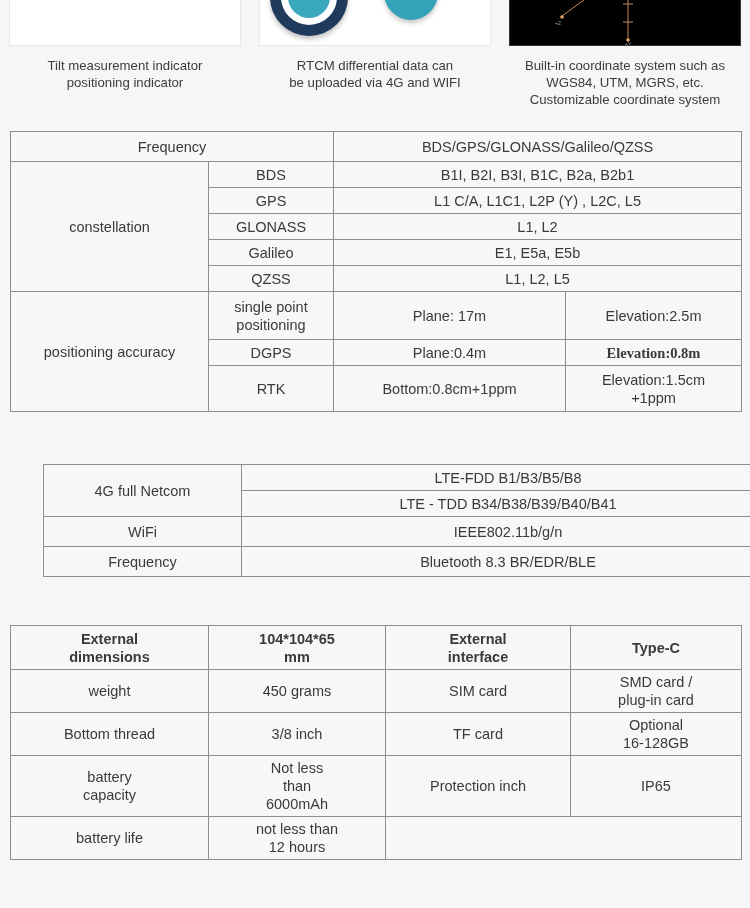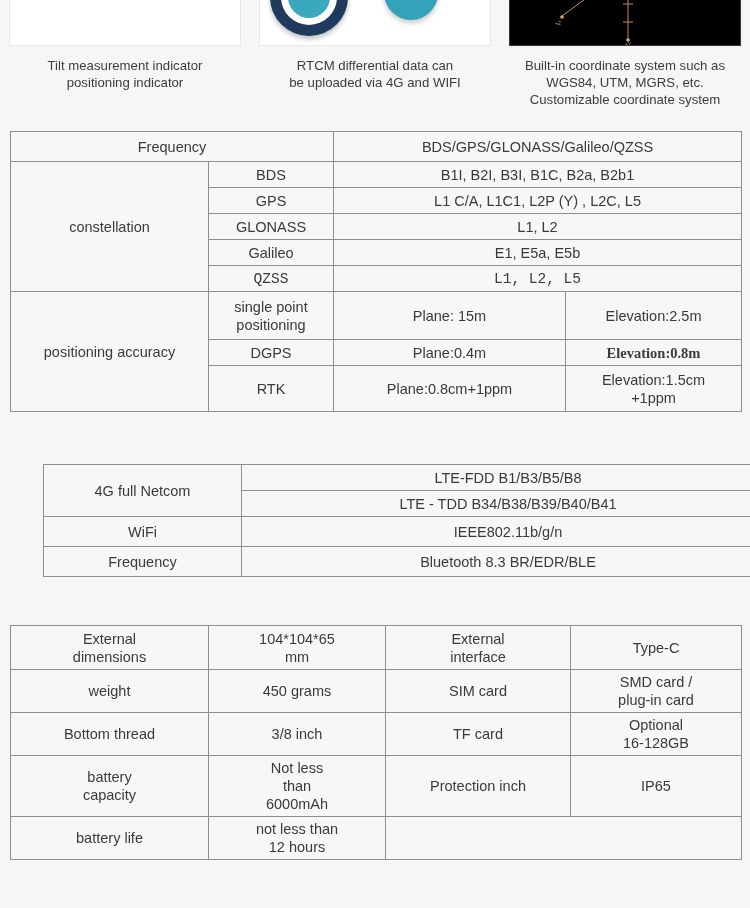--- a/index.html
+++ b/index.html
@@ -169,38 +169,38 @@
         <td colspan="2" class="tl">L1 C/A, L1C1, L2P (Y) , L2C, L5</td>
       </tr>
       <tr style="height: 26px;">
         <td>GLONASS</td>
         <td colspan="2">L1, L2</td>
       </tr>
       <tr style="height: 26px;">
         <td>Galileo</td>
         <td colspan="2">E1, E5a, E5b</td>
       </tr>
-      <tr style="height: 26px; font-family: Liberation Mono, monospace;">
+      <tr style="height: 26px;">
         <td>QZSS</td>
         <td colspan="2">L1, L2, L5</td>
       </tr>
       <tr style="height: 48px;">
         <td rowspan="3">positioning accuracy</td>
         <td>single point<br>positioning</td>
-        <td>Plane: 15m</td>
+        <td>Plane: 17m</td>
         <td>Elevation:2.5m</td>
       </tr>
       <tr style="height: 26px;">
         <td>DGPS</td>
         <td>Plane:0.4m</td>
         <td class="bold">Elevation:0.8m</td>
       </tr>
       <tr style="height: 46px;">
         <td>RTK</td>
-        <td>Plane:0.8cm+1ppm</td>
+        <td>Bottom:0.8cm+1ppm</td>
         <td>Elevation:1.5cm<br>+1ppm</td>
       </tr>
     </tbody>
   </table>
 
 <table class="spec-table" id="table-comms">
     <colgroup>
       <col style="width: 198px;">
       <col style="width: 533px;">
     </colgroup>
@@ -224,21 +224,21 @@
   </table>
 
 <table class="spec-table" id="table-phys">
     <colgroup>
       <col style="width: 198px;">
       <col style="width: 177px;">
       <col style="width: 185px;">
       <col style="width: 171px;">
     </colgroup>
     <tbody>
-      <tr style="height: 44px;">
+      <tr style="height: 44px; font-weight: bold;">
         <td>External<br>dimensions</td>
         <td>104*104*65<br>mm</td>
         <td>External<br>interface</td>
         <td>Type-C</td>
       </tr>
       <tr style="height: 42px;">
         <td>weight</td>
         <td>450 grams</td>
         <td>SIM card</td>
         <td>SMD card /<br>plug-in card</td>

